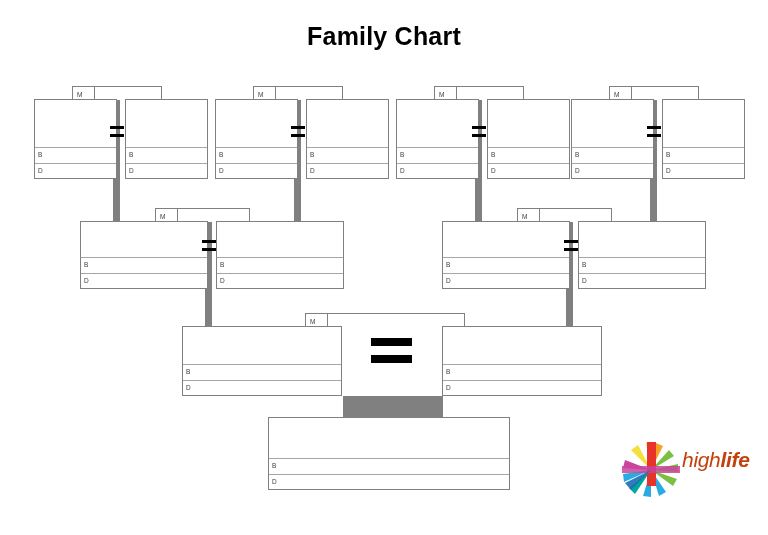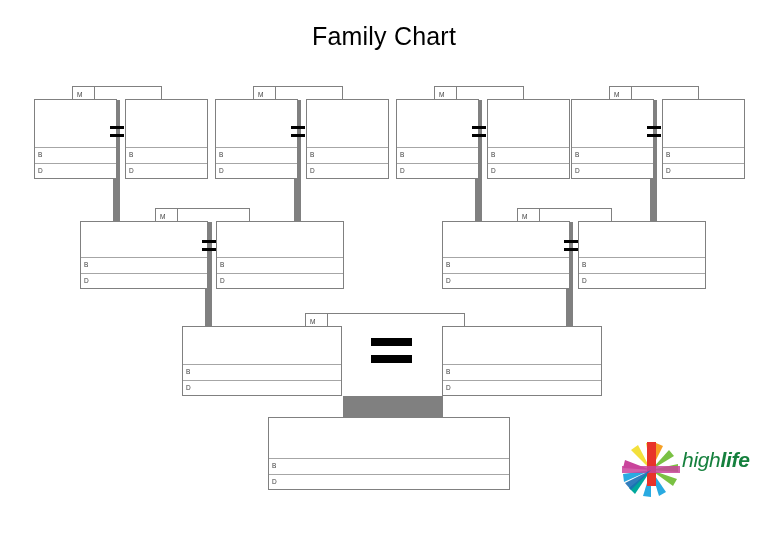--- a/index.html
+++ b/index.html
@@ -17,21 +17,21 @@
   }
 
   
   .chart-title {
     position: absolute;
     top: 22px;
     left: 0;
     width: 768px;
     text-align: center;
     font-size: 25px;
-    font-weight: normal;
+    font-weight: bold;
     letter-spacing: 0.2px;
     color: #000000;
   }
 
   
   .person {
     position: absolute;
     box-sizing: border-box;
     border: 1px solid #808080;
     background: #ffffff;
@@ -147,21 +147,21 @@
     top: 2px;
     width: 58px;
     height: 56px;
   }
   .logo .wordmark {
     position: absolute;
     left: 60px;
     top: 8px;
     font-size: 21px;
     font-style: italic;
-    color: #15803d;
+    color: #c2410c;
     letter-spacing: -0.3px;
     white-space: nowrap;
   }
   .logo .wordmark .hi { font-weight: normal; }
   .logo .wordmark .li { font-weight: bold; }
   .logo .sub {
     position: absolute;
     left: 68px;
     top: 31px;
     width: 76px;

